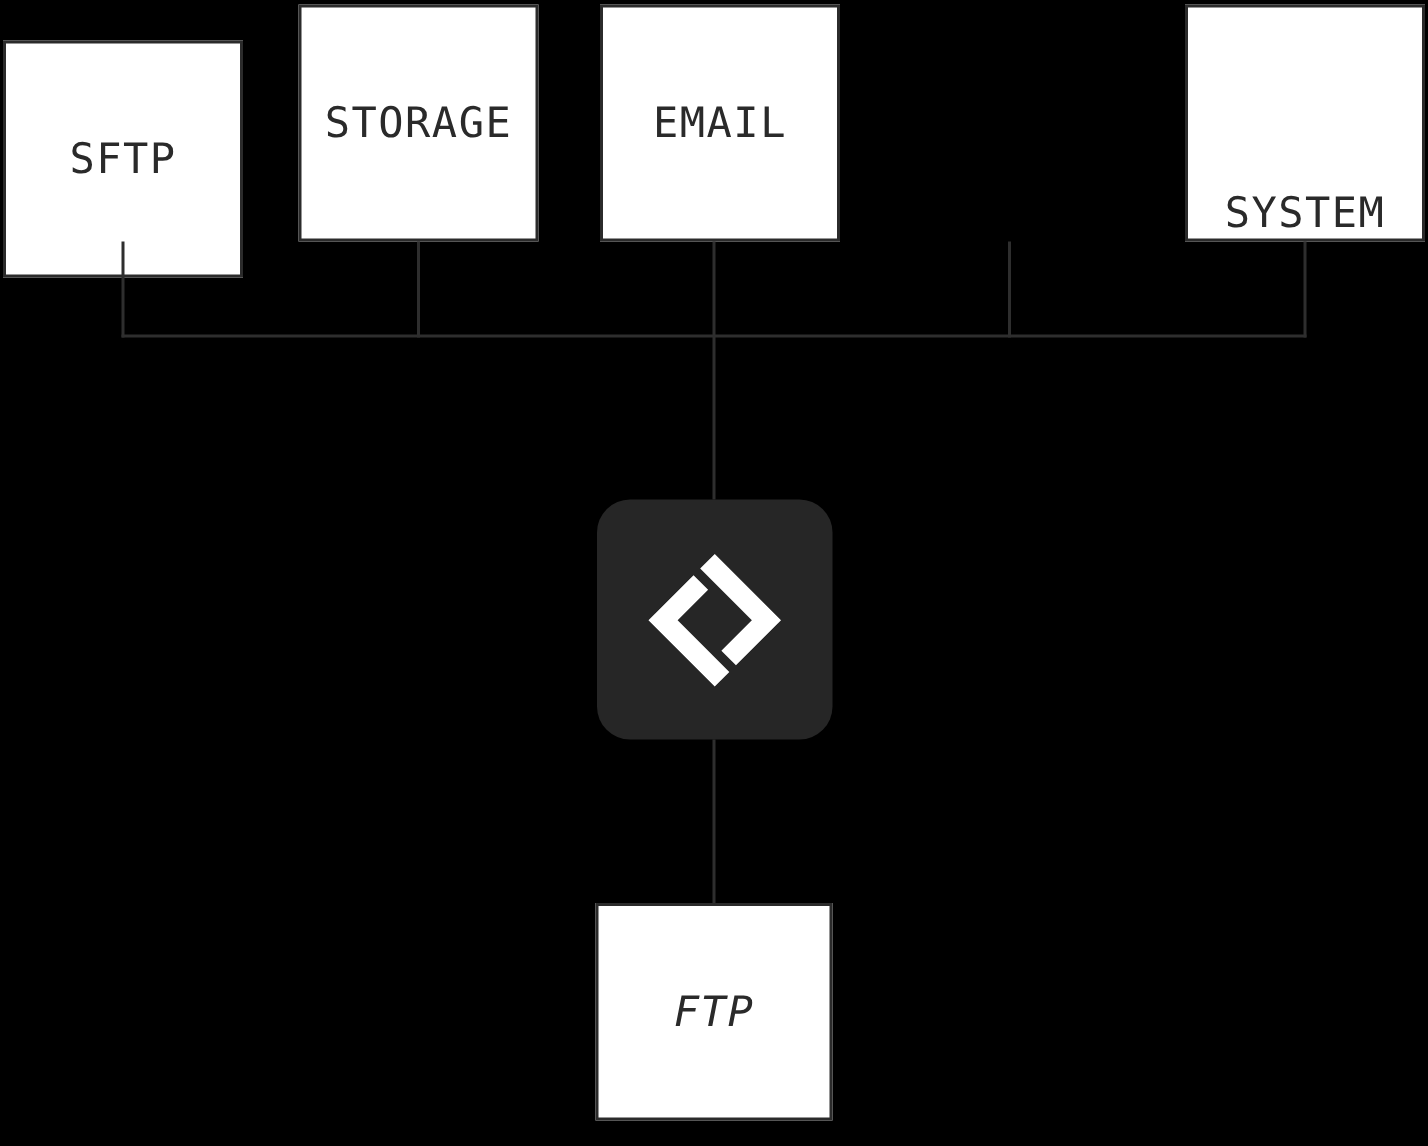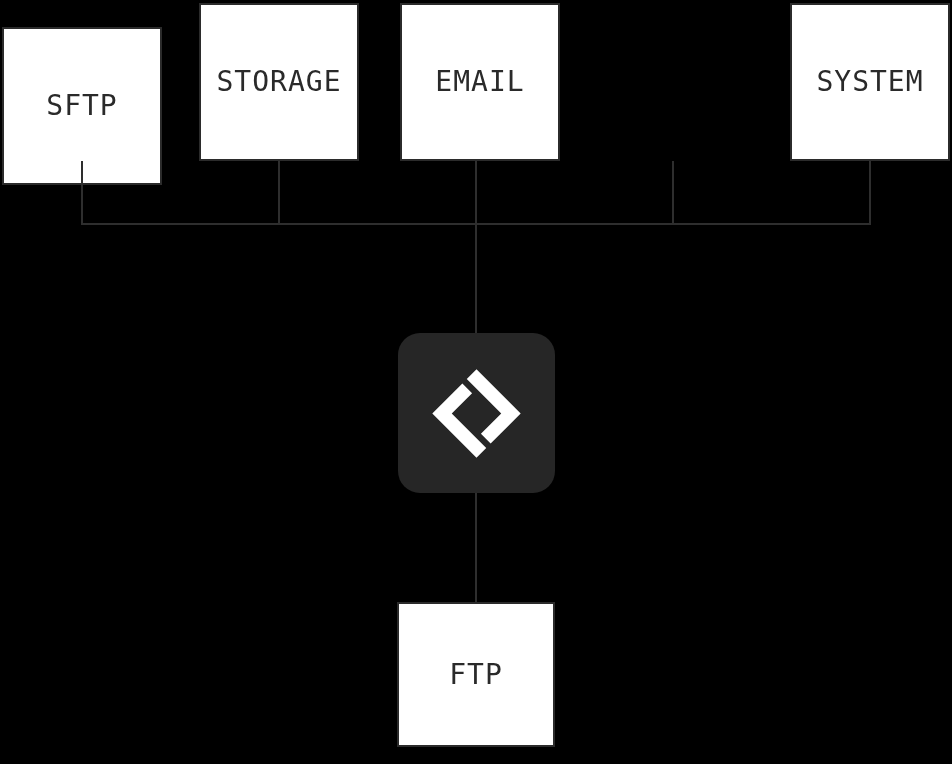--- a/index.html
+++ b/index.html
@@ -33,21 +33,21 @@
     line-height: 34px;
     user-select: none;
   }
   .node span { display: block; }
 
   .src { top: 3px; }
   .src-1 { left: 2px; margin-top: 24px; }
   .src-2 { left: 199px; }
   .src-3 { left: 400px; }
   .src-4 { left: 593px; }
-  .src-5 { left: 790px; }
+  .src-5 { left: 790px; justify-content: flex-end; }
 
   .vline {
     position: absolute;
     width: 2px;
     background: #2e2e2e;
   }
   .stub { top: 161px; height: 64px; }
   .stub-1 { left: 81px; }
   .stub-2 { left: 278px; }
   .stub-4 { left: 672px; }
@@ -71,21 +71,21 @@
     height: 160px;
     background: #262626;
     border-radius: 22px;
     display: flex;
     align-items: center;
     justify-content: center;
   }
 
   .hub-to-target { left: 475px; top: 493px; height: 109px; }
 
-  .target-node { left: 397px; top: 602px; width: 158px; height: 145px; }
+  .target-node { left: 397px; top: 602px; width: 158px; height: 145px; font-style: italic; }
 </style>
 </head>
 <body>
 
 <div class="canvas">
 
   <div class="node src src-1">
     <span>SFTP</span>
   </div>
   <div class="node src src-2">

